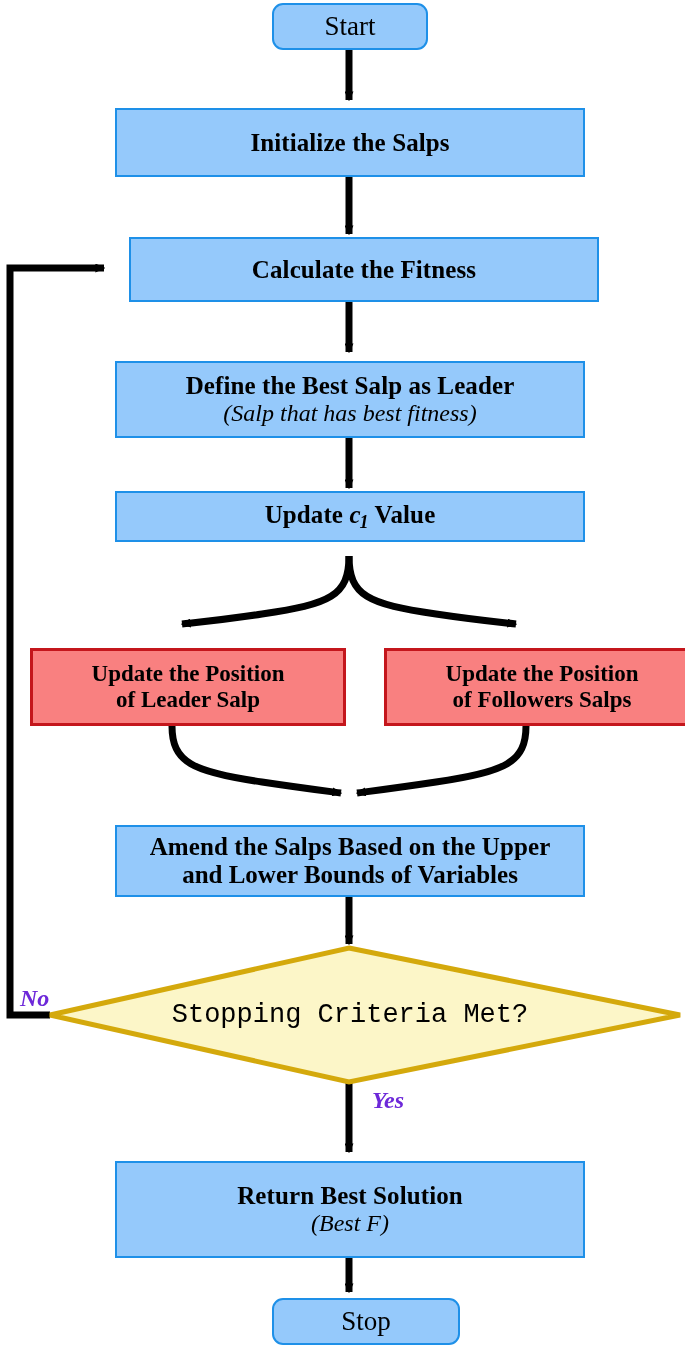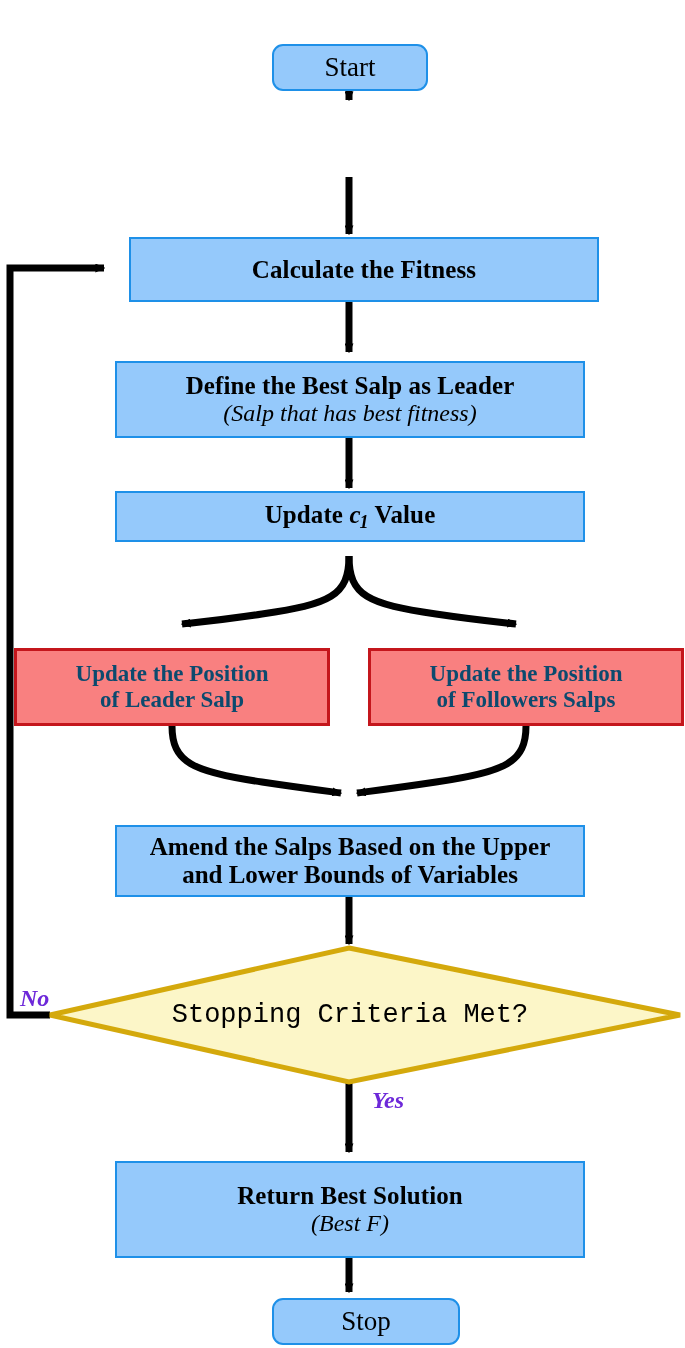--- a/index.html
+++ b/index.html
@@ -47,21 +47,22 @@
     background: #95c9fb;
     border: 2px solid #1e90e8;
     border-radius: 11px;
     color: #000000;
     font-weight: normal;
     font-size: 27px;
   }
   .node-red {
     background: #f98080;
     border: 3px solid #c4161c;
-    color: #0c4a6e;
+    color: #000000;
+    margin-left: 16px;
   }
   .node-diamond {
     position: absolute;
     display: flex;
     align-items: center;
     justify-content: center;
     color: #000000;
     font-weight: normal;
     font-size: 27px;
   }
@@ -164,24 +165,27 @@
 
     <g>
       <path d="M50,1015 L10,1015 L10,268 L104,268" stroke="#000000" stroke-width="7" fill="none" marker-end="url(#arrowhead)"></path>
     </g>
 
     <g>
       <polygon points="349,948 680,1015 349,1082 50,1015" fill="#fcf6c8" stroke="#d4a90c" stroke-width="5" stroke-linejoin="miter"></polygon>
     </g>
   </svg>
 
-  <div class="node node-term" style="left:272px; top:3px; width:156px; height:47px;margin-top:41px;">
+  <div class="node node-term" style="left:272px; top:3px; width:156px; height:47px;">
     <span>Start</span>
   </div>
 
+  <div class="node node-blue" style="left:115px; top:108px; width:470px; height:69px;">
+    <span class="line1">Initialize the Salps</span>
+  </div>
 
   <div class="node node-blue" style="left:129px; top:237px; width:470px; height:65px;">
     <span class="line1">Calculate the Fitness</span>
   </div>
 
   <div class="node node-blue" style="left:115px; top:361px; width:470px; height:77px;">
     <span class="line1">Define the Best Salp as Leader</span>
     <span class="line2-italic">(Salp that has best fitness)</span>
   </div>
 

